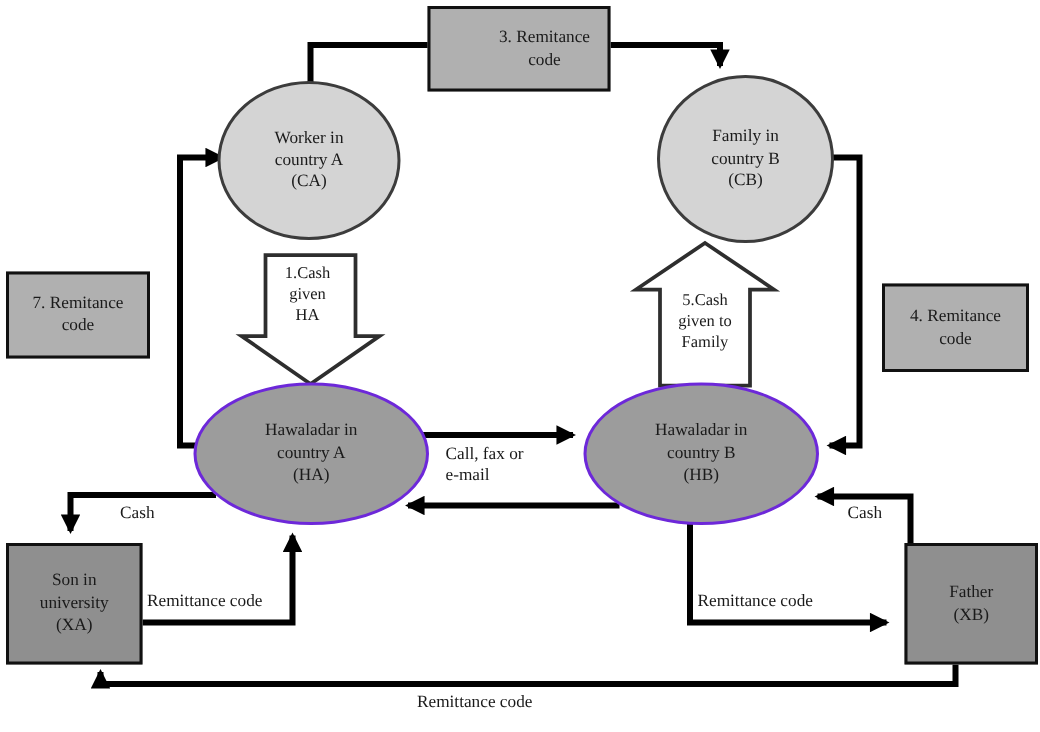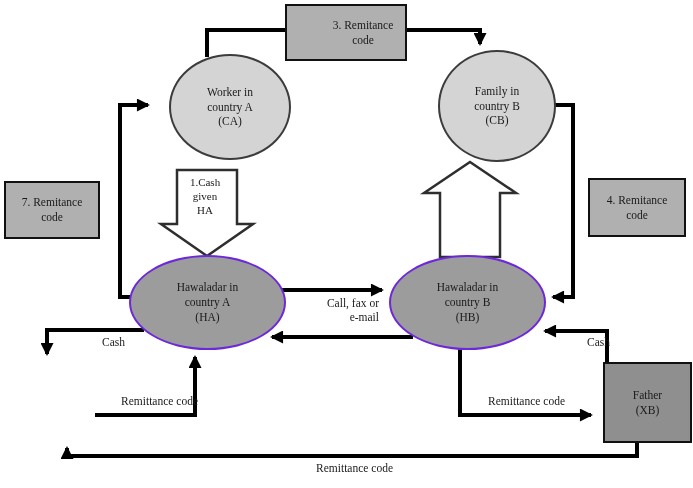--- a/index.html
+++ b/index.html
@@ -14,21 +14,21 @@
     text-align:center;font-size:11.5px;line-height:1.3;white-space:pre-line;
     box-sizing:border-box;z-index:1;color:#1a1a1a;
   }
   .rect-label{background:#b0b0b0;border:2px solid #111;}
   .ellipse{border-radius:50%;}
   .ellipse-light{background:#d4d4d4;border:2px solid #3c3c3c;}
   .ellipse-dark{background:#9c9c9c;border:2px solid #6d28d9;}
   .rect-dark{background:#8f8f8f;border:2px solid #111;}
   .edge-label{
     position:absolute;z-index:2;font-size:11.5px;line-height:1.2;
-    text-align:right;white-space:pre-line;color:#1a1a1a;
+    text-align:left;white-space:pre-line;color:#1a1a1a;
   }
   .arrow-text{
     position:absolute;z-index:2;font-size:11px;line-height:1.25;
     text-align:center;white-space:pre-line;color:#1a1a1a;
   }
 </style>
 </head>
 <body>
 
 <div id="canvas">
@@ -64,47 +64,53 @@
 
     <polygon points="470,162 516,193 500,193 500,257 440,257 440,193 424,193" fill="#ffffff" stroke="#2e2e2e" stroke-width="2.5"></polygon>
   </svg>
 
   <div class="node rect-label" style="left:285px;top:4px;width:122px;height:57px;padding-left:34px;">3. Remitance
 code</div>
 
   <div class="node rect-label" style="left:4px;top:181px;width:96px;height:58px;">7. Remitance
 code</div>
 
-  <div class="node rect-label" style="left:588px;top:178px;width:98px;height:59px;">4. Remitance
+  <div class="node rect-label" style="left:588px;top:189px;width:98px;height:59px;">4. Remitance
 code</div>
 
-  <div class="node ellipse ellipse-light" style="left:169px;top:54px;width:122px;height:106px;">Worker in
+  <div class="node ellipse ellipse-light" style="left:145px;top:54px;width:122px;height:106px;">Worker in
 country A
 (CA)</div>
 
   <div class="node ellipse ellipse-light" style="left:438px;top:50px;width:118px;height:112px;">Family in
 country B
 (CB)</div>
 
   <div class="node ellipse ellipse-dark" style="left:129px;top:255px;width:157px;height:95px;">Hawaladar in
 country A
 (HA)</div>
 
   <div class="node ellipse ellipse-dark" style="left:389px;top:255px;width:157px;height:95px;">Hawaladar in
 country B
 (HB)</div>
 
+  <div class="node rect-dark" style="left:4px;top:362px;width:91px;height:81px;">Son in
+university
+(XA)</div>
 
   <div class="node rect-dark" style="left:603px;top:362px;width:89px;height:81px;">Father
 (XB)</div>
 
   <div class="arrow-text" style="left:178px;top:176px;width:54px;text-align:center;">1.Cash
 given
 HA</div>
 
+  <div class="arrow-text" style="left:441px;top:194px;width:58px;">5.Cash
+given to
+Family</div>
 
   <div class="edge-label" style="left:297px;top:297px;width:82px;">Call, fax or
 e-mail</div>
 
   <div class="edge-label" style="left:80px;top:336px;width:45px;">Cash</div>
 
   <div class="edge-label" style="left:565px;top:336px;width:45px;">Cash</div>
 
   <div class="edge-label" style="left:98px;top:395px;width:100px;">Remittance code</div>
 

